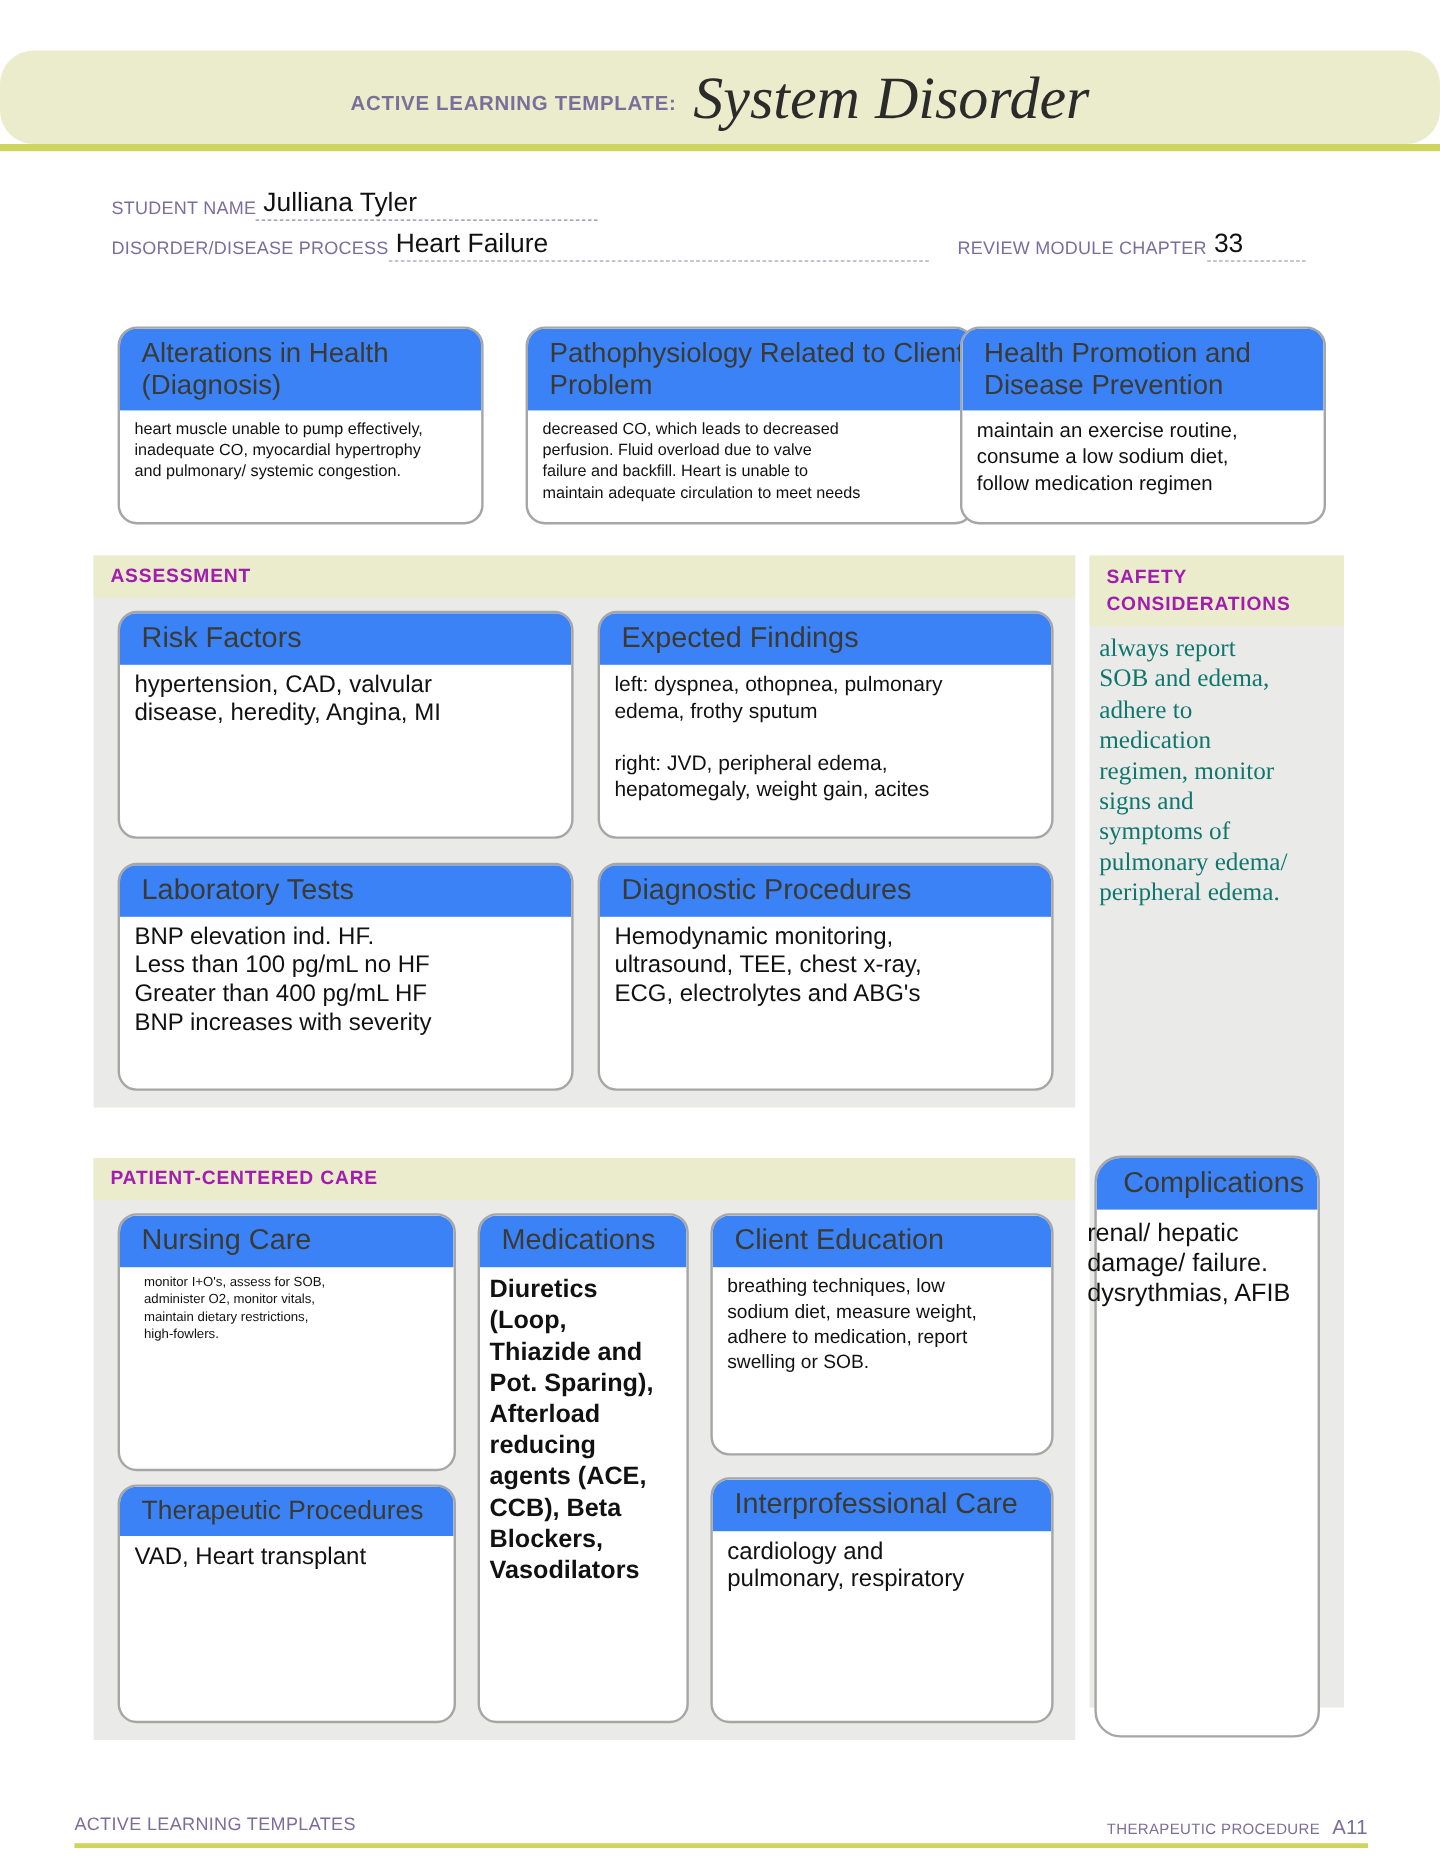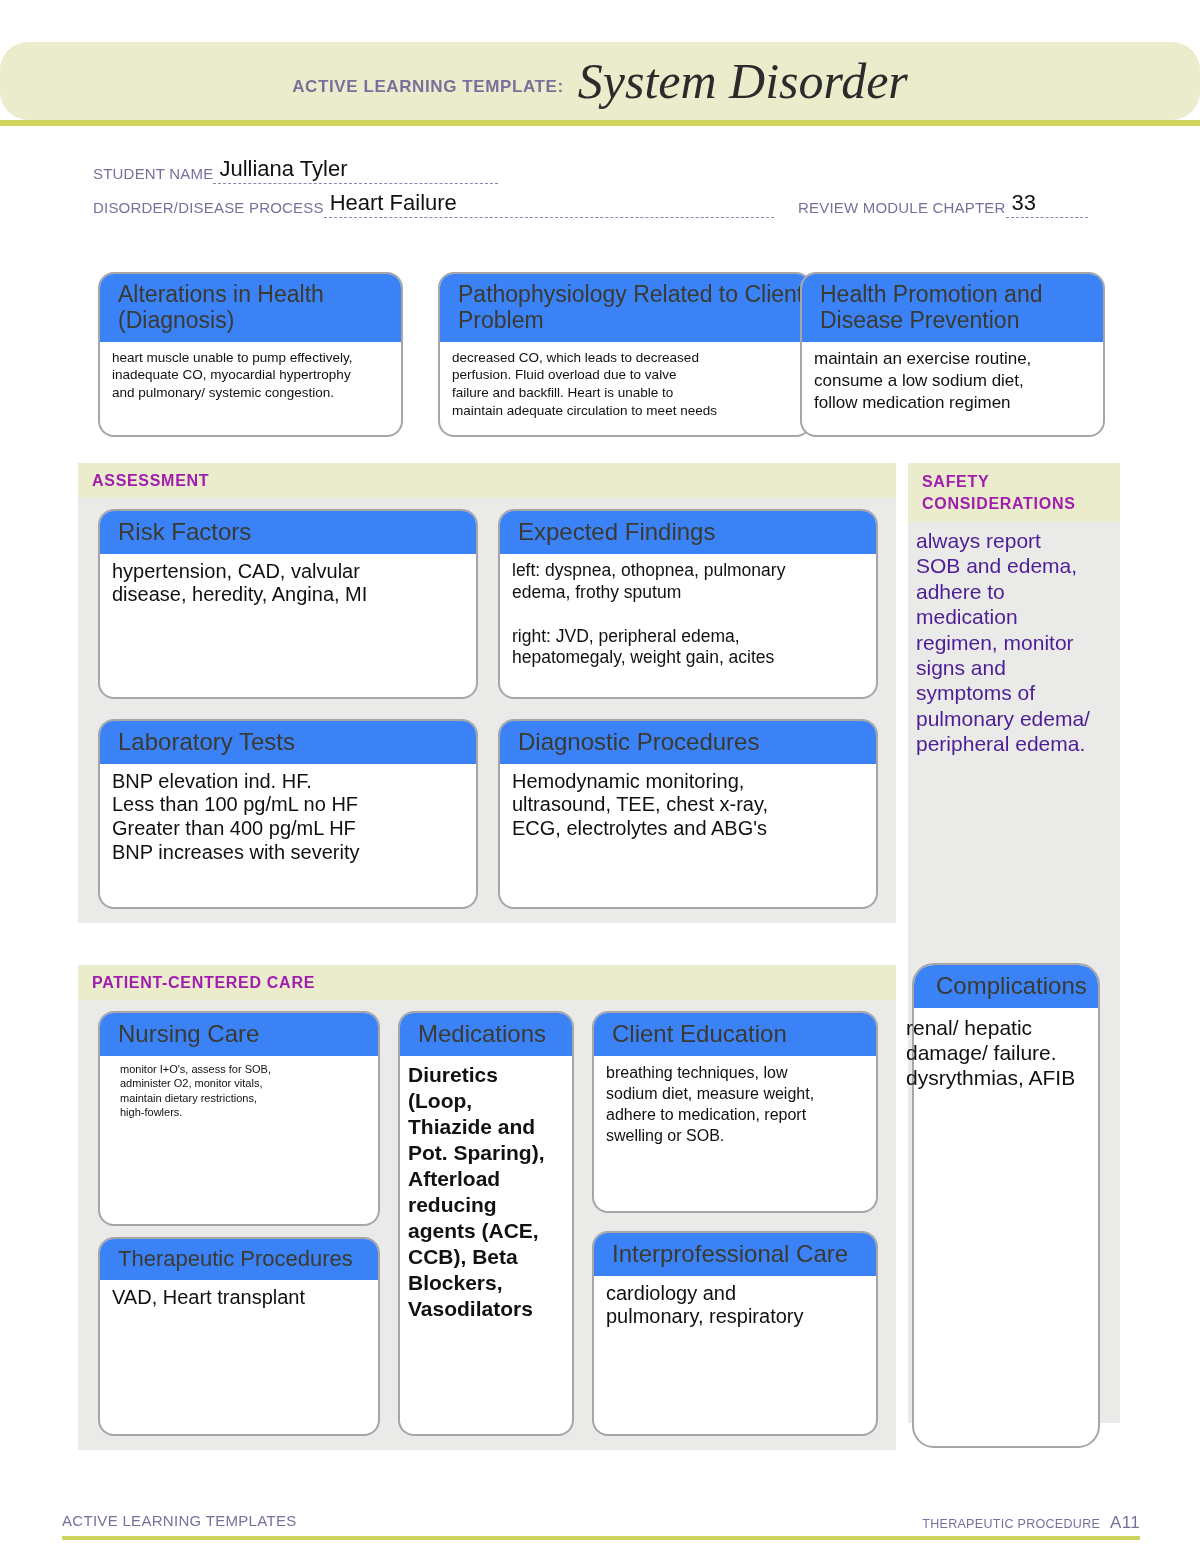--- a/index.html
+++ b/index.html
@@ -103,21 +103,21 @@
   .c-nurse{ left:98px;  top:1011px; width:282px; height:215px; }
   .c-meds{  left:398px; top:1011px; width:176px; height:425px; }
   .c-edu{   left:592px; top:1011px; width:286px; height:202px; }
   .c-ther{  left:98px;  top:1237px; width:282px; height:199px; }
   .c-inter{ left:592px; top:1231px; width:286px; height:205px; }
 
   
   .safety-body{
     position:absolute; left:908px; top:528px; width:228px;
     padding:0 6px 0 8px;
-    font-size:21px; line-height:1.21; color:#4c1d95; white-space:pre-line;
+    font-size:21px; line-height:1.21; color:#0f766e; white-space:pre-line;font-family:Liberation Serif, serif;
   }
   .c-comp{ left:912px; top:963px; width:188px; height:485px;border-radius:22px; }
   .c-comp .card-head{ padding-left:22px; }
   .comp-body{
     position:absolute; left:906px; top:1015px; width:216px;
     font-size:21px; line-height:1.2; color:#111; white-space:pre-line;
   }
 
   
   .footer-rule{

